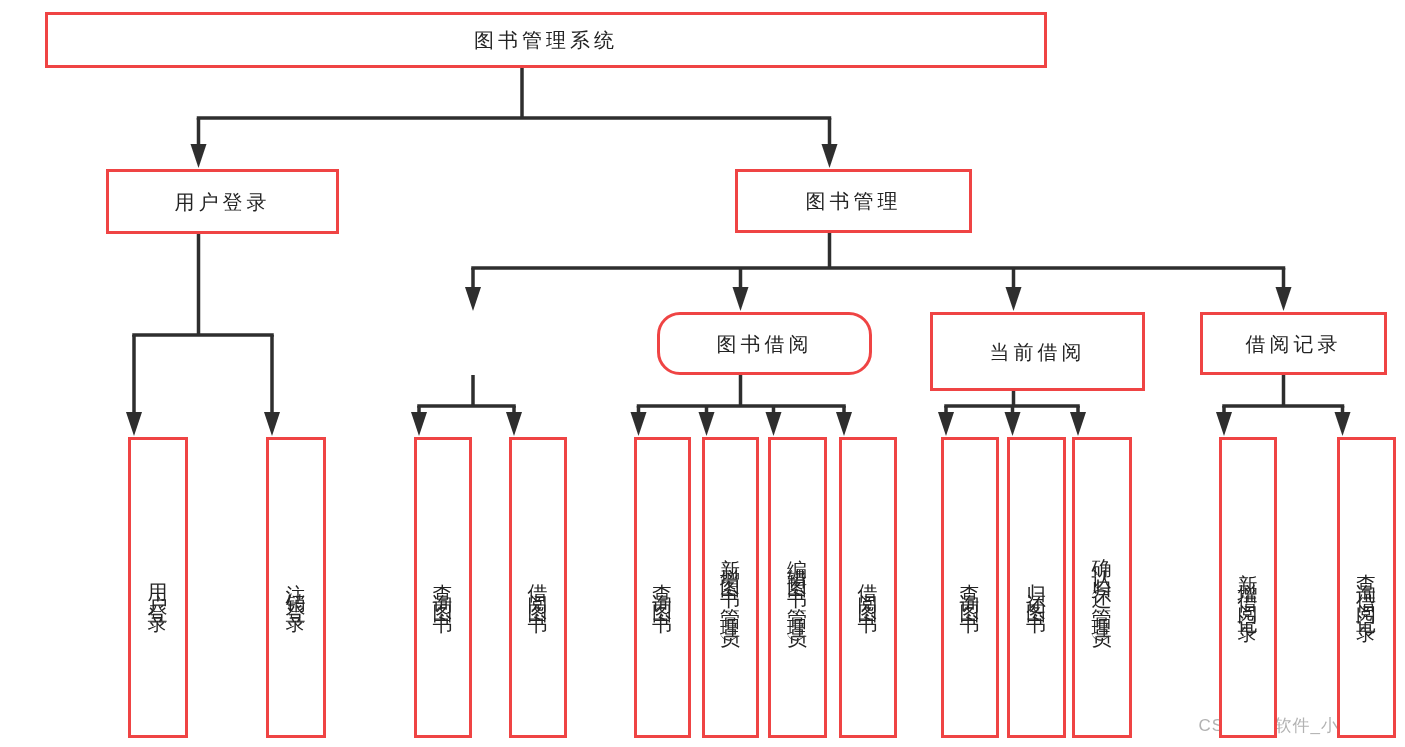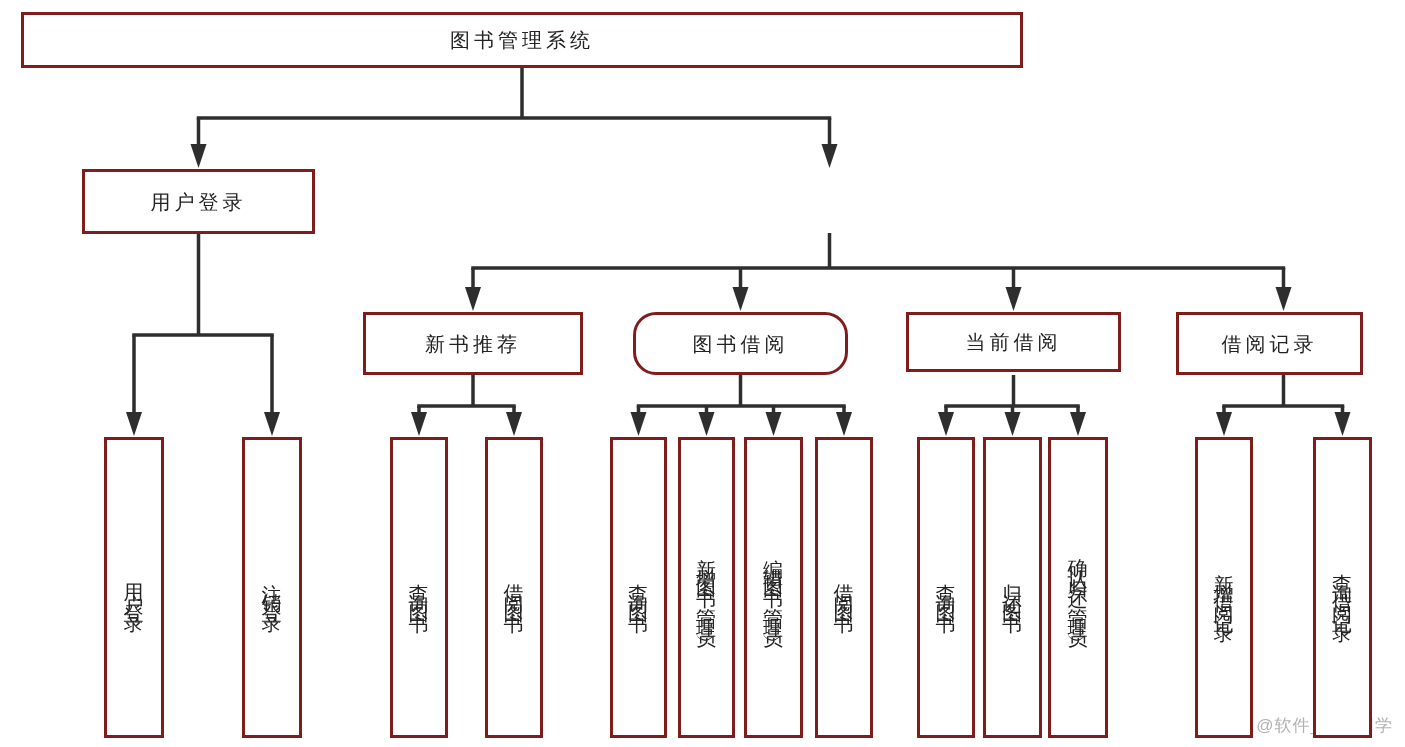--- a/index.html
+++ b/index.html
@@ -13,28 +13,29 @@
   }
   #connectors {
     position: absolute;
     left: 0; top: 0;
     width: 1405px;
     height: 747px;
   }
   .node {
     position: absolute;
     box-sizing: border-box;
-    border: 3px solid #7f1d1d;
+    border: 3px solid #ef4444;
     background: #ffffff;
     display: flex;
     align-items: center;
     justify-content: center;
     color: #232323;
     font-size: 20px;
     line-height: 1;
+    margin-left: 24px;
   }
   .node.h span {
     letter-spacing: 4px;
     white-space: nowrap;
   }
   .node.v span {
     writing-mode: vertical-rl;
     text-orientation: mixed;
     letter-spacing: 10px;
     white-space: nowrap;
@@ -121,27 +122,27 @@
         <polygon points="1334.5,412 1350.5,412 1342.5,436" fill="#2e2e2e"></polygon>
       </g>
     </svg>
   <div class="watermark" style="color: rgb(178, 178, 178);">CSDN @软件_小贺同学</div>
 <div class="node h" style="left: 21px; top: 12px; width: 1002px; height: 56px;">
       <span>图书管理系统</span>
     </div>
     <div class="node h" style="left: 82px; top: 169px; width: 233px; height: 65px;">
       <span>用户登录</span>
     </div>
-    <div class="node h" style="left: 363px; top: 312px; width: 220px; height: 63px;">
-      <span>新书推荐</span>
+    <div class="node h" style="left: 711px; top: 169px; width: 237px; height: 64px;">
+      <span>图书管理</span>
     </div>
     <div class="node h" style="left: 633px; top: 312px; width: 215px; height: 63px; border-radius: 23px;">
       <span>图书借阅</span>
     </div>
-    <div class="node h" style="left: 906px; top: 312px; width: 215px; height: 60px;">
+    <div class="node h" style="left: 906px; top: 312px; width: 215px; height: 79px;">
       <span>当前借阅</span>
     </div>
     <div class="node h" style="left: 1176px; top: 312px; width: 187px; height: 63px;">
       <span>借阅记录</span>
     </div>
     <div class="node v" style="left: 104px; top: 437px; width: 60px; height: 301px;">
       <span>用户登录</span>
     </div>
     <div class="node v" style="left: 242px; top: 437px; width: 60px; height: 301px;">
       <span>注销登录</span>

